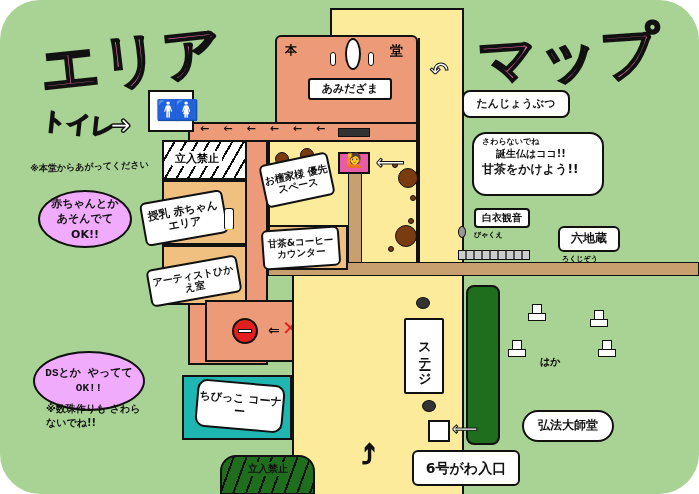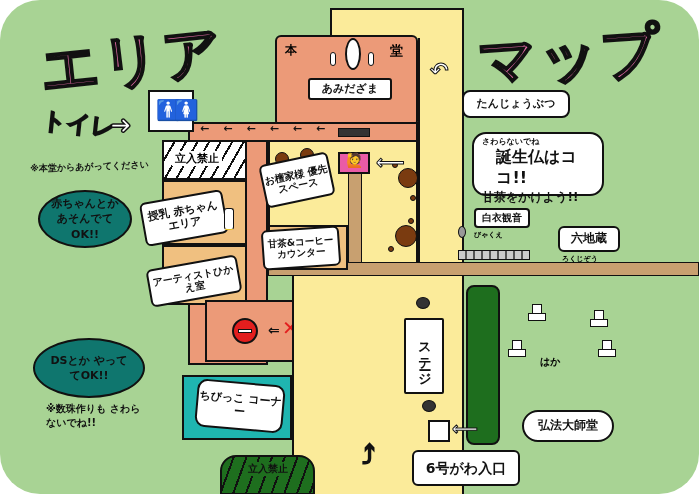--- a/index.html
+++ b/index.html
@@ -4,21 +4,21 @@
 <style>
 *{box-sizing:border-box;margin:0;padding:0}
 html,body{width:699px;height:494px;overflow:hidden;background:#fff}
 body{font-family:"DejaVu Sans",sans-serif;position:relative}
 #map{position:absolute;left:0;top:0;width:699px;height:494px;background:#a8d394;border-radius:40px;overflow:hidden}
 .abs{position:absolute}
 .blk{border:2px solid #111}
 .lbl{position:absolute;background:#fff;border:2.5px solid #111;border-radius:6px;color:#111;display:flex;align-items:center;justify-content:center;text-align:center;line-height:1.15;font-weight:bold}
 .note{position:absolute;color:#111;font-size:10px;line-height:1.35;font-weight:bold}
 .title{position:absolute;color:#e46ca6;font-weight:bold;-webkit-text-stroke:2px #111;letter-spacing:2px}
-.bubble{position:absolute;background:#0f766e;border:2.5px solid #111;border-radius:50%;display:flex;align-items:center;justify-content:center;text-align:center;font-size:11px;line-height:1.4;font-weight:bold;color:#111}
+.bubble{position:absolute;background:#f0abfc;border:2.5px solid #111;border-radius:50%;display:flex;align-items:center;justify-content:center;text-align:center;font-size:11px;line-height:1.4;font-weight:bold;color:#111}
 .arrowtxt{position:absolute;font-size:11px;color:#111;font-weight:bold}
 .dot{position:absolute;background:#7a3b10;border:1.5px solid #111;border-radius:50%}
 .grave{position:absolute;width:16px;height:16px}
 .grave::before{content:"";position:absolute;left:4px;top:0;width:8px;height:10px;background:#fff;border:1.5px solid #111}
 .grave::after{content:"";position:absolute;left:0;top:9px;width:16px;height:6px;background:#fff;border:1.5px solid #111}
 .rock{position:absolute;width:14px;height:12px;background:#333;border-radius:50%;border:1.5px solid #111}
 </style>
 </head>
 <body>
 
@@ -102,29 +102,29 @@
 
   <div class="abs blk" style="left:148px;top:90px;width:46px;height:42px;background:#fff;">
     <span style="position:absolute;left:6px;top:6px;font-size:20px;color:#333;">🚹</span>
     <span style="position:absolute;left:24px;top:6px;font-size:20px;color:#e21e1e;">🚺</span>
   </div>
   <span class="abs" style="left:42px;top:108px;font-size:24px;font-weight:bold;color:#fff;-webkit-text-stroke:1.5px #111;transform:rotate(6deg);">トイレ</span>
   <span class="abs" style="left:110px;top:110px;font-size:26px;color:#fff;-webkit-text-stroke:1.5px #111;">➜</span>
   <div class="note" style="left:30px;top:160px;width:150px;font-size:9px;transform:rotate(-2deg);">※本堂からあがってください</div>
 
   <div class="bubble" style="left:38px;top:190px;width:94px;height:58px;padding:4px 8px;">赤ちゃんとか あそんでて OK!!</div>
-  <div class="bubble" style="left:33px;top:338px;width:112px;height:60px;padding:4px 10px;">DSとか やっててOK!!</div>
+  <div class="bubble" style="left:33px;top:351px;width:112px;height:60px;padding:4px 10px;font-family:Liberation Mono, monospace;">DSとか やっててOK!!</div>
   <div class="note" style="left:46px;top:402px;width:100px;font-size:10px;">※数珠作りも さわらないでね!!</div>
 
   <div class="lbl" style="left:462px;top:90px;width:108px;height:28px;font-size:11px;border-radius:8px;">たんじょうぶつ</div>
   <span class="arrowtxt" style="left:430px;top:58px;font-size:22px;color:#fff;-webkit-text-stroke:1px #111;">↶</span>
 
   <div class="abs" style="left:472px;top:132px;width:132px;height:64px;background:#fff;border:2.5px solid #111;border-radius:14px;padding:2px 8px;color:#111;font-weight:bold;">
     <div style="font-size:8px;">さわらないでね</div>
-    <div style="font-size:16px;padding-left:14px;">誕生仏はココ!!</div>
+    <div style="font-size:10px;padding-left:14px;">誕生仏はココ!!</div>
     <div style="font-size:12px;">甘茶をかけよう!!</div>
   </div>
   <span class="arrowtxt" style="left:376px;top:150px;font-size:20px;color:#fff;-webkit-text-stroke:1px #111;">⟵</span>
 
   <div class="lbl" style="left:474px;top:208px;width:56px;height:20px;font-size:10px;border-radius:4px;">白衣観音</div>
   <span class="abs" style="left:474px;top:230px;font-size:7px;font-weight:bold;">びゃくえ</span>
   <div class="abs" style="left:458px;top:226px;width:8px;height:12px;background:#999;border:1.5px solid #111;border-radius:50%;"></div>
 
   <div class="abs" style="left:458px;top:250px;width:72px;height:10px;background:repeating-linear-gradient(90deg,#ccc 0 6px,#555 6px 8px);border:1.5px solid #111;"></div>
   <div class="lbl" style="left:558px;top:226px;width:62px;height:26px;font-size:12px;border-radius:6px;">六地蔵</div>

